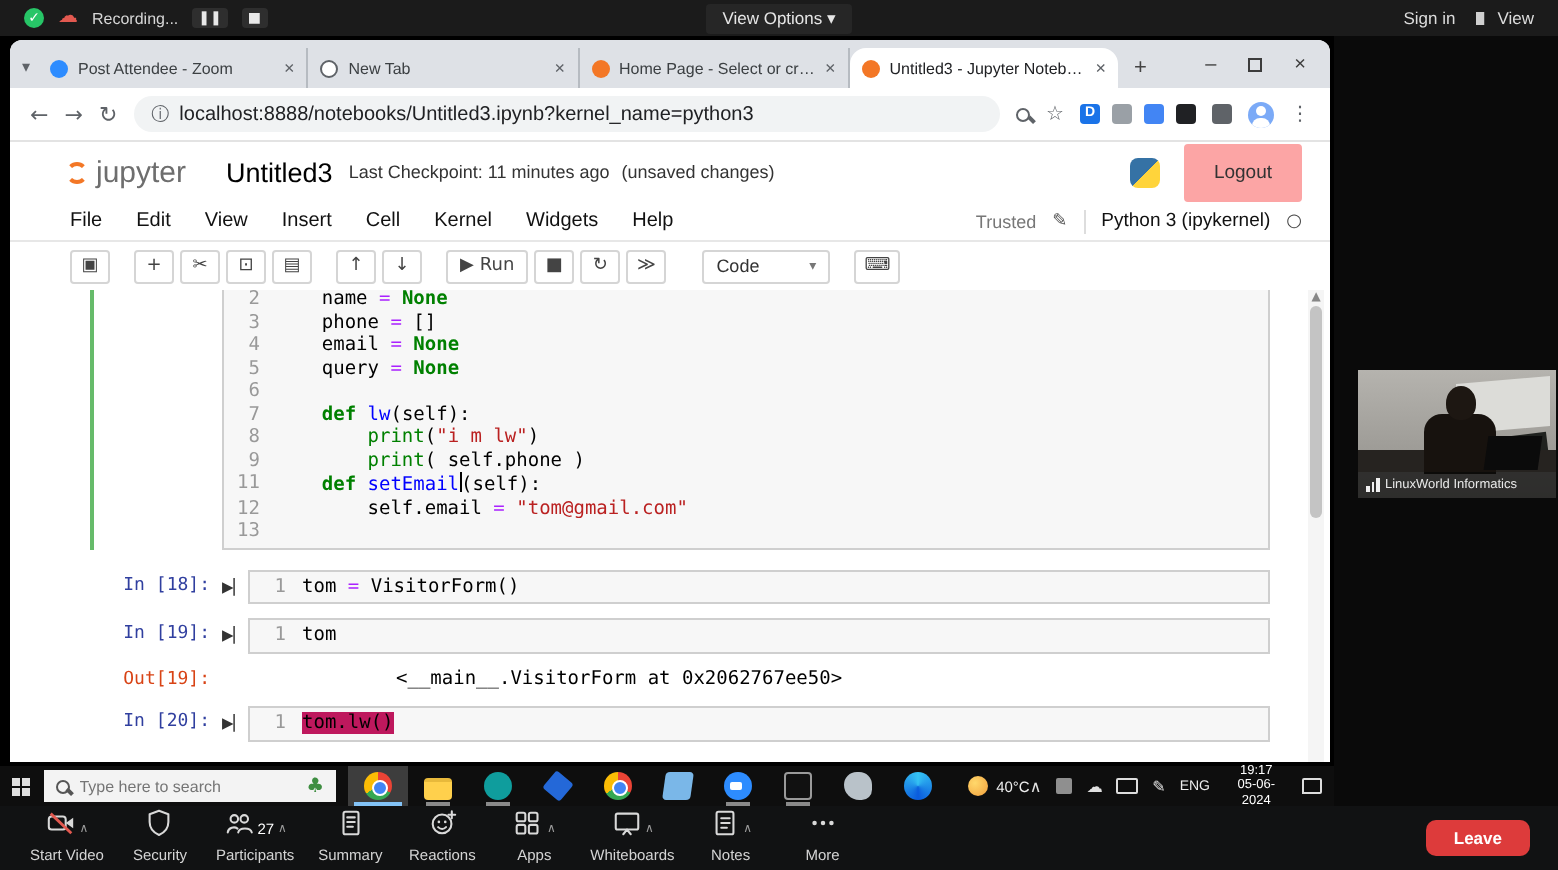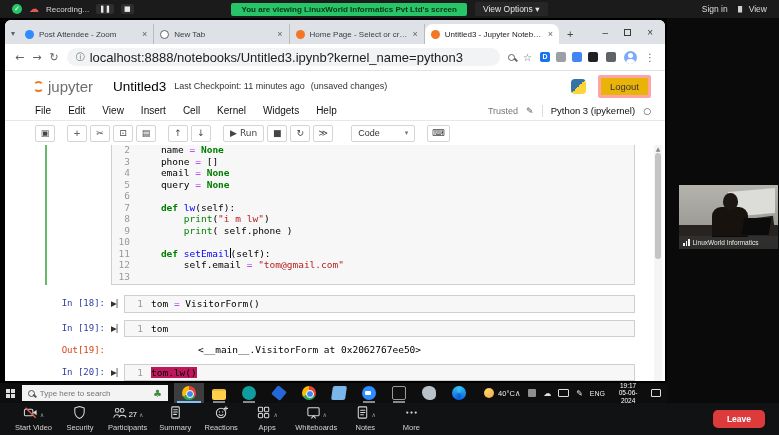--- a/index.html
+++ b/index.html
@@ -35,42 +35,42 @@
   .fav.globe-favicon { background:#fff; border:1.5px solid #5f6368; }
   .fav.jupyter-favicon { background:#f37726; }
   .newtab { color:#444; font-size:11px; margin:0 8px 4px 8px; }
   .wctrl { margin-left:auto; display:flex; align-items:center; gap:16px; padding:0 12px 6px 4px; color:#3c3c3c; font-size:10px; }
   .maxbox { width:7px; height:7px; border:1px solid #3c3c3c; display:inline-block; }
 
   .urlrow { height:27px; background:#fff; display:flex; align-items:center; gap:8px; padding:0 10px; border-bottom:1px solid #e3e3e3; }
   .navico { color:#5f6368; font-size:11px; }
   .urlpill { flex:1; height:18px; border-radius:9px; background:#f1f3f4; display:flex; align-items:center; padding:0 9px; gap:5px; min-width:0; }
   .urlpill .info { color:#5f6368; font-size:9px; }
-  .urltext { font-size:13px; color:#202124; white-space:nowrap; overflow:hidden; }
+  .urltext { font-size:10px; color:#202124; white-space:nowrap; overflow:hidden; }
   .mag { position:relative; width:7px; height:7px; border:1.5px solid #5f6368; border-radius:50%; display:inline-block; }
   .mag::after { content:""; position:absolute; width:4px; height:1.5px; background:#5f6368; transform:rotate(45deg); right:-3.5px; bottom:-1px; }
   .star { color:#5f6368; font-size:10px; }
   .ext { width:10px; height:10px; border-radius:2px; color:#fff; font-size:7px; line-height:10px; text-align:center; font-weight:bold; }
   .puzzle { width:10px; height:10px; border-radius:2px; background:#5f6368; }
   .avatar { width:13px; height:13px; border-radius:50%; background:#7baaf7; position:relative; overflow:hidden; }
   .avatar::before { content:""; position:absolute; width:5px; height:5px; border-radius:50%; background:#fff; left:4px; top:2px; }
   .avatar::after { content:""; position:absolute; width:9px; height:5px; border-radius:4px 4px 0 0; background:#fff; left:2px; top:8px; }
   .kebab { color:#5f6368; font-size:10px; }
 
   
   .jpage { flex:1; position:relative; background:#fff; overflow:hidden; display:flex; flex-direction:column; }
   .jheader { height:30px; display:flex; align-items:center; padding:0 14px 0 28px; }
   .jlogo { display:flex; align-items:center; gap:4px; color:#6e6e6e; font-size:15px; }
   .planet { width:11px; height:11px; border-radius:50%; border:2.5px solid #f37726; border-left-color:transparent; border-right-color:transparent; }
   .jtitle { font-size:13.5px; color:#000; margin-left:20px; }
   .jcheck { font-size:9px; color:#333; margin-left:8px; }
   .junsaved { font-size:9px; color:#333; margin-left:6px; }
   .jh-right { margin-left:auto; display:flex; align-items:center; gap:12px; }
   .pylogo { width:15px; height:15px; border-radius:4px; background:linear-gradient(135deg,#3572a5 50%,#ffd43b 50%); }
-  .logout { font-size:9.5px; color:#333; border:3px solid #fca5a5; border-radius:2px; padding:3px 9px; background:#eab308; }
+  .logout { font-size:9.5px; color:#333; border:6px solid #fca5a5; border-radius:2px; padding:3px 9px; background:#fca5a5; }
 
   .jmenubar { height:20px; display:flex; align-items:center; gap:17px; padding:0 14px 0 30px; border-bottom:1px solid #e7e7e7; }
   .jmenu { font-size:10px; color:#111; }
   .jm-right { margin-left:auto; display:flex; align-items:center; gap:8px; }
   .trusted { font-size:9px; color:#777; }
   .pencil { font-size:9px; color:#555; }
   .jm-sep { width:1px; height:12px; background:#ddd; }
   .kernelname { font-size:9.5px; color:#111; }
   .kcircle { font-size:9px; color:#444; }
 
@@ -176,21 +176,20 @@
 
 <div class="topbar">
   <div class="tb-left">
     <span class="enc uicon">✓</span>
     <span class="reccloud uicon">☁</span>
     <span class="rec-label">Recording...</span>
     <span class="recbtn uicon">❚❚</span>
     <span class="recbtn uicon">■</span>
   </div>
   <div class="tb-center">
-    <span class="banner">You are viewing LinuxWorld Informatics Pvt Ltd's screen</span>
     <span class="viewopts"><span>View Options</span> <span class="uicon">▾</span></span>
   </div>
   <div class="tb-right">
     <span>Sign in</span>
     <span class="viewbtn">
         <span class="vico"></span>
         <span>View</span>
       </span>
   </div>
 </div>
@@ -336,24 +335,20 @@
             </div>
             <div class="cline">
               <span class="ln">8</span>
               <span class="lc"><span class="tk-pl">        </span><span class="tk-blt">print</span><span class="tk-pl">(</span><span class="tk-str">"i m lw"</span><span class="tk-pl">)</span></span>
             </div>
             <div class="cline">
               <span class="ln">9</span>
               <span class="lc"><span class="tk-pl">        </span><span class="tk-blt">print</span><span class="tk-pl">( self.phone )</span></span>
             </div>
             <div class="cline">
-              <span class="ln">10</span>
-              <span class="lc"> </span>
-            </div>
-            <div class="cline">
               <span class="ln">11</span>
               <span class="lc"><span class="tk-kw">    def</span><span class="tk-df"> setEmail</span><span class="caret"></span><span class="tk-pl">(self):</span></span>
             </div>
             <div class="cline">
               <span class="ln">12</span>
               <span class="lc"><span class="tk-pl">        self.email </span><span class="tk-op">=</span><span class="tk-str"> "tom@gmail.com"</span></span>
             </div>
             <div class="cline">
               <span class="ln">13</span>
               <span class="lc"> </span>

